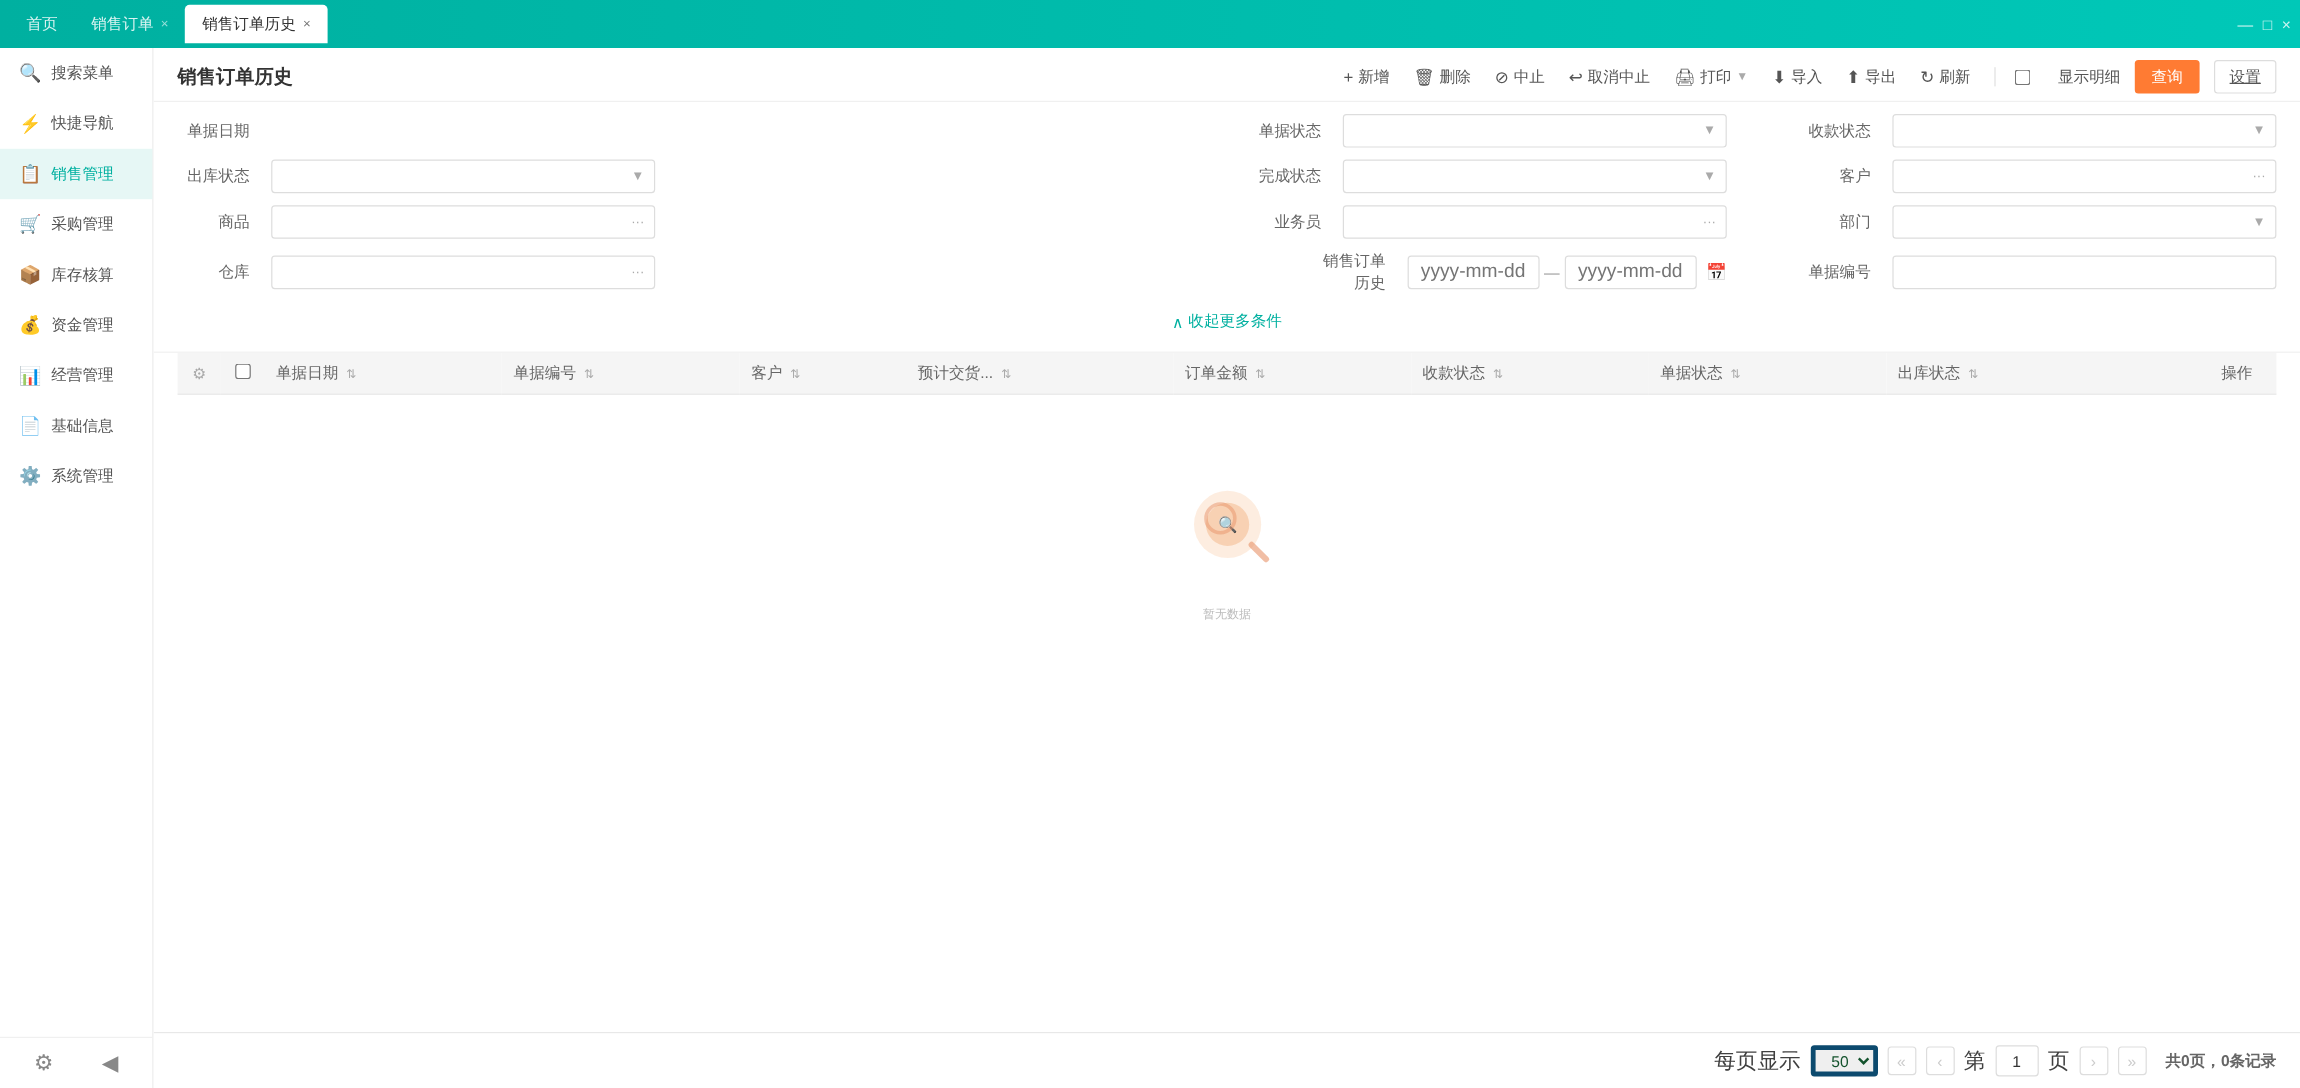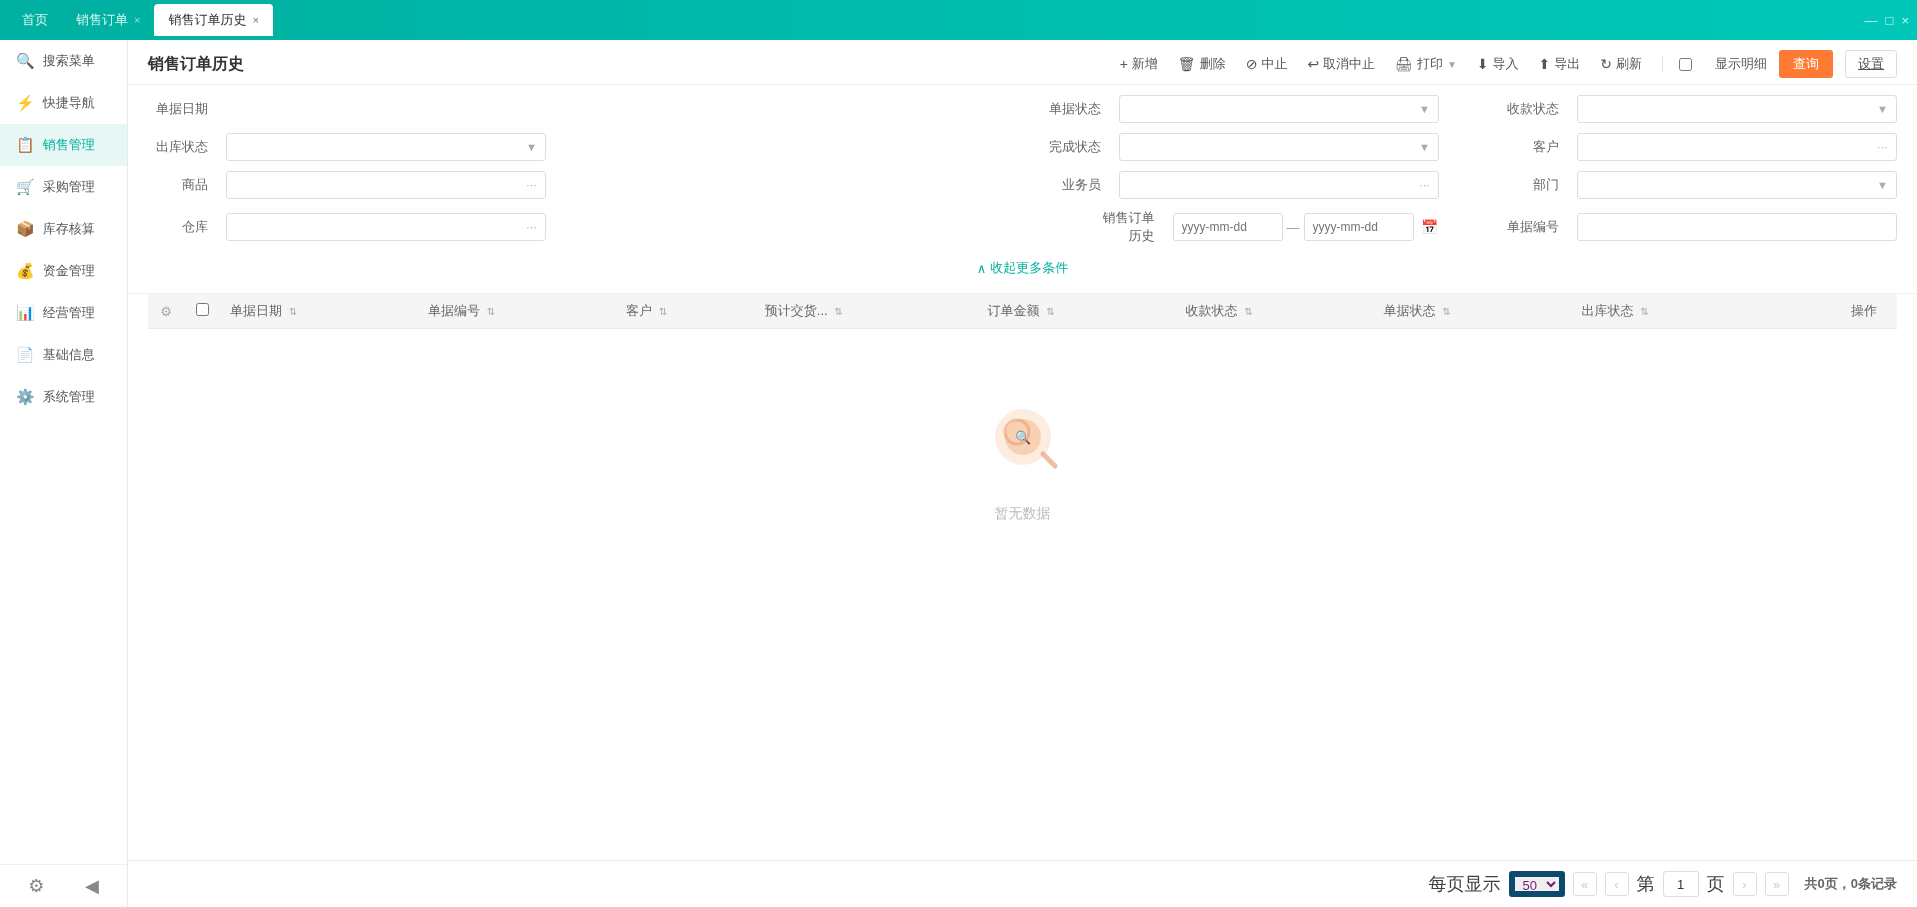--- a/index.html
+++ b/index.html
@@ -219,24 +219,25 @@
       color: #333;
       margin-left: 8px;
     }
     .date-input {
       width: 110px;
       height: 28px;
       border: 1px solid #ddd;
       border-radius: 3px;
       padding: 0 8px;
       color: #bbb;
-      font-size: 12px;
+      font-size: 16px;
       outline: none;
       cursor: pointer;
       background: #fff;
+      text-align: center;
     }
     .date-separator { color: #999; font-size: 13px; }
     .calendar-icon { color: #aaa; cursor: pointer; margin-left: 4px; font-size: 14px; }
 
     
     .collapse-row {
       display: flex;
       justify-content: center;
       align-items: center;
       padding: 4px 0 6px;
@@ -282,43 +283,44 @@
       justify-content: center;
       padding: 60px 0 40px;
     }
     .empty-icon {
       width: 100px;
       height: 100px;
       margin-bottom: 16px;
     }
     .empty-text {
       color: #bbb;
-      font-size: 14px;
+      font-size: 10px;
     }
 
     
     .pagination-bar {
       display: flex;
       align-items: center;
       justify-content: flex-end;
       padding: 10px 20px;
       border-top: 1px solid #e8e8e8;
       gap: 8px;
       background: #fff;
       flex-shrink: 0;
     }
     .pagination-bar .label { color: #404040; font-size: 18px; }
     .page-size-select {
       width: 56px;
       height: 26px;
-      border: 6px solid #0c4a6e;
+      border: 4px solid #0c4a6e;
       border-radius: 3px;
       padding: 0 4px;
       font-size: 13px;
-      color: #701a75;
+      color: #14532d;
+      text-align: right;
     }
     .pagination-btn {
       width: 24px;
       height: 24px;
       border: 1px solid #ddd;
       border-radius: 3px;
       background: #fff;
       cursor: pointer;
       display: flex;
       align-items: center;

